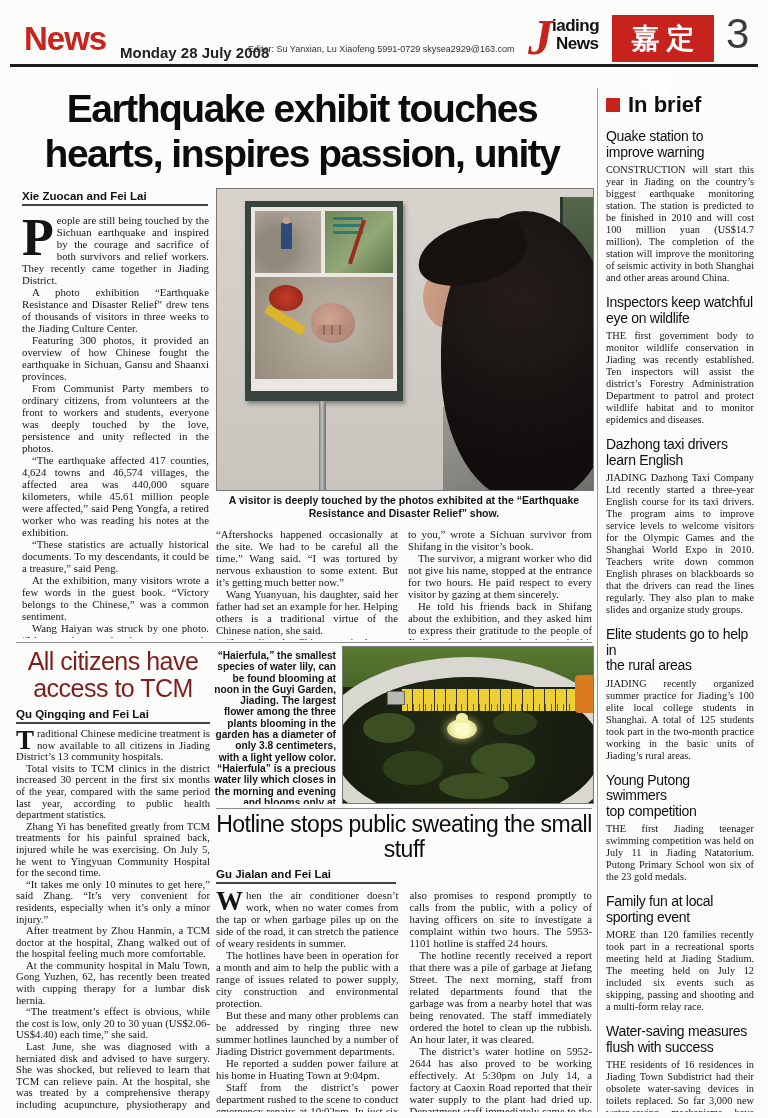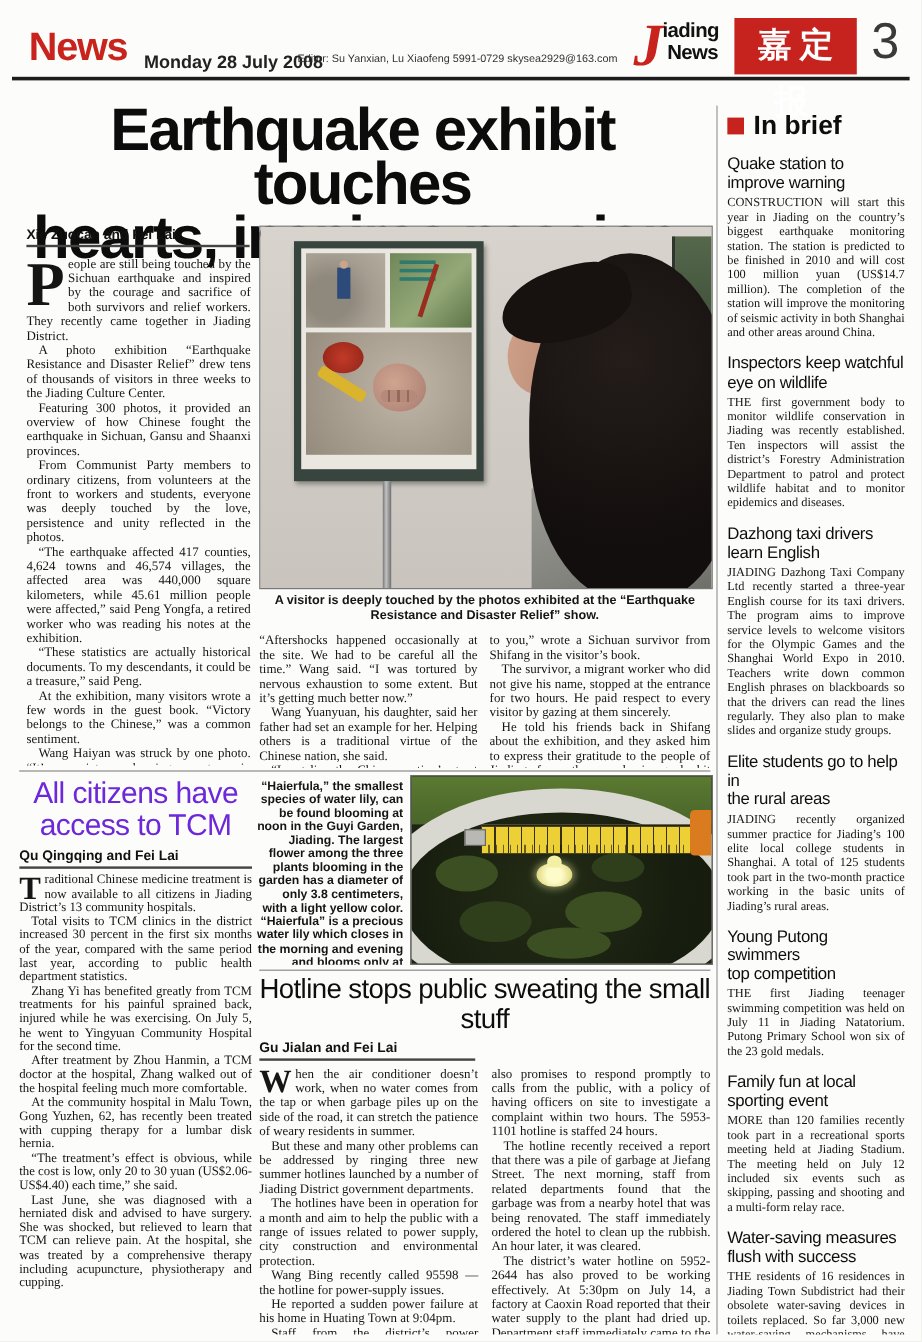--- a/index.html
+++ b/index.html
@@ -22,21 +22,21 @@
         font-weight:bold;font-size:17px;color:#111;letter-spacing:-0.5px;}
   .cn-box{position:absolute;left:612px;top:15px;width:102px;height:47px;background:#c6231f;
         color:#ffffff;font-family:"Liberation Serif",serif;font-weight:bold;font-size:28px;
         line-height:47px;text-align:center;letter-spacing:7px;text-indent:7px;}
   .pagenum{position:absolute;left:726px;top:10px;font-family:"Liberation Sans",sans-serif;
         font-size:42px;color:#3a3a3a;}
   .header-rule{position:absolute;left:10px;top:64px;width:748px;height:3px;background:#1c1c1c;}
 
   
   .headline{position:absolute;left:10px;top:86px;width:584px;text-align:center;
-        font-family:"Liberation Sans",sans-serif;font-weight:bold;font-size:50px;
+        font-family:"Liberation Sans",sans-serif;font-weight:bold;font-size:39px;
         line-height:45px;letter-spacing:-1.5px;color:#0c0c0c;}
 
   
   .byline{font-family:"Liberation Sans",sans-serif;font-weight:bold;font-size:11.5px;
         color:#111;border-bottom:2px solid #444;padding-bottom:2px;}
 
   
   .bodytext p{margin:0;font-size:10.8px;line-height:12px;text-align:justify;text-indent:10px;}
   .bodytext p.lead{text-indent:0;}
   .dropcap-lg{float:left;font-size:52px;line-height:44px;font-weight:bold;padding:2px 3px 0 0;}
@@ -94,21 +94,21 @@
   .col2{position:absolute;left:216px;top:528px;width:182px;height:112px;overflow:hidden;}
   .col3{position:absolute;left:408px;top:528px;width:184px;height:112px;overflow:hidden;}
 
   .rule-h1{position:absolute;left:16px;top:642px;width:576px;height:1px;background:#8a8a8a;}
   .rule-h2{position:absolute;left:216px;top:808px;width:376px;height:1px;background:#8a8a8a;}
   .rule-v{position:absolute;left:597px;top:88px;width:1px;height:1024px;background:#9a9a9a;}
 
   
   .tcm{position:absolute;left:16px;top:648px;width:194px;height:462px;overflow:hidden;}
   .tcm h2{margin:0 0 6px 0;text-align:center;font-family:"Liberation Sans",sans-serif;
-        font-weight:normal;font-size:25px;line-height:27px;letter-spacing:-0.5px;color:#6d28d9;}
+        font-weight:normal;font-size:25px;line-height:27px;letter-spacing:-0.5px;color:#7f1d1d;}
   .tcm .byline{display:block;margin-bottom:4px;}
   .tcm .bodytext p{font-size:10.7px;line-height:11.6px;}
 
   
   .lily-cap{position:absolute;left:214px;top:650px;width:122px;height:154px;overflow:hidden;
         font-family:"Liberation Sans",sans-serif;font-weight:bold;font-size:10.2px;
         line-height:11.3px;text-align:right;}
   .photo2{position:absolute;left:342px;top:646px;width:250px;height:156px;border:1px solid #777;
         background:#1d2413;overflow:hidden;}
   .grass{position:absolute;left:0;top:0;width:250px;height:40px;
@@ -228,20 +228,21 @@
   <div class="tcm">
     <h2>
       <span>All citizens have</span><br>
       <span>access to TCM</span>
     </h2>
     <span class="byline">Qu Qingqing and Fei Lai</span>
     <div class="bodytext">
       <p class="lead"><span class="dropcap-sm">T</span><span>raditional Chinese medicine treatment is now available to all citizens in Jiading District’s 13 community hospitals.</span></p>
       <p>Total visits to TCM clinics in the district increased 30 percent in the first six months of the year, compared with the same period last year, according to public health department statistics.</p>
       <p>Zhang Yi has benefited greatly from TCM treatments for his painful sprained back, injured while he was exercising. On July 5, he went to Yingyuan Community Hospital for the second time.</p>
+      <p>“It takes me only 10 minutes to get here,” said Zhang. “It’s very convenient for residents, especially when it’s only a minor injury.”</p>
       <p>After treatment by Zhou Hanmin, a TCM doctor at the hospital, Zhang walked out of the hospital feeling much more comfortable.</p>
       <p>At the community hospital in Malu Town, Gong Yuzhen, 62, has recently been treated with cupping therapy for a lumbar disk hernia.</p>
       <p>“The treatment’s effect is obvious, while the cost is low, only 20 to 30 yuan (US$2.06-US$4.40) each time,” she said.</p>
       <p>Last June, she was diagnosed with a herniated disk and advised to have surgery. She was shocked, but relieved to learn that TCM can relieve pain. At the hospital, she was treated by a comprehensive therapy including acupuncture, physiotherapy and cupping.</p>
 
     </div>
   </div>
 
   <div class="lily-cap">“Haierfula,” the smallest species of water lily, can be found blooming at noon in the Guyi Garden, Jiading. The largest flower among the three plants blooming in the garden has a diameter of only 3.8 centimeters, with a light yellow color. “Haierfula” is a precious water lily which closes in the morning and evening and blooms only at noon, thus making it hard to see its beauty.</div>
   <div class="photo2">
@@ -258,23 +259,22 @@
     <div class="tape-clip"></div>
     <div class="tape-end"></div>
   </div>
 
   <div class="hotline">
     <h2>Hotline stops public sweating the small stuff</h2>
     <span class="byline">Gu Jialan and Fei Lai</span>
     <div class="hl-cols">
       <div class="hl-col bodytext">
         <p class="lead"><span class="dropcap-sm">W</span><span>hen the air conditioner doesn’t work, when no water comes from the tap or when garbage piles up on the side of the road, it can stretch the patience of weary residents in summer.</span></p>
+        <p>The hotlines have been in operation for a month and aim to help the public with a range of issues related to power supply, city construction and environmental protection.</p>
         <p>But these and many other problems can be addressed by ringing three new summer hotlines launched by a number of Jiading District government departments.</p>
-        <p>The hotlines have been in operation for a month and aim to help the public with a range of issues related to power supply, city construction and environmental protection.</p>
-        <p>Wang Bing recently called 95598 — the hotline for power-supply issues.</p>
         <p>He reported a sudden power failure at his home in Huating Town at 9:04pm.</p>
         <p>Staff from the district’s power department rushed to the scene to conduct emergency repairs at 10:02pm. In just six minutes, the lights were back on at Wang’s household. On that particular day the hotline received a total of 57 calls.</p>
 
       </div>
       <div class="hl-col bodytext">
         <p class="lead">also promises to respond promptly to calls from the public, with a policy of having officers on site to investigate a complaint within two hours. The 5953-1101 hotline is staffed 24 hours.</p>
         <p>The hotline recently received a report that there was a pile of garbage at Jiefang Street. The next morning, staff from related departments found that the garbage was from a nearby hotel that was being renovated. The staff immediately ordered the hotel to clean up the rubbish. An hour later, it was cleared.</p>
         <p>The district’s water hotline on 5952-2644 has also proved to be working effectively. At 5:30pm on July 14, a factory at Caoxin Road reported that their water supply to the plant had dried up. Department staff immediately came to the venue and conducted an inspection. They soon discovered the fault lay with the factory’s aging water pipes. Twenty-four hours later the factory had restored its water supply system by repairing the damaged pipes.</p>
 
       </div>

